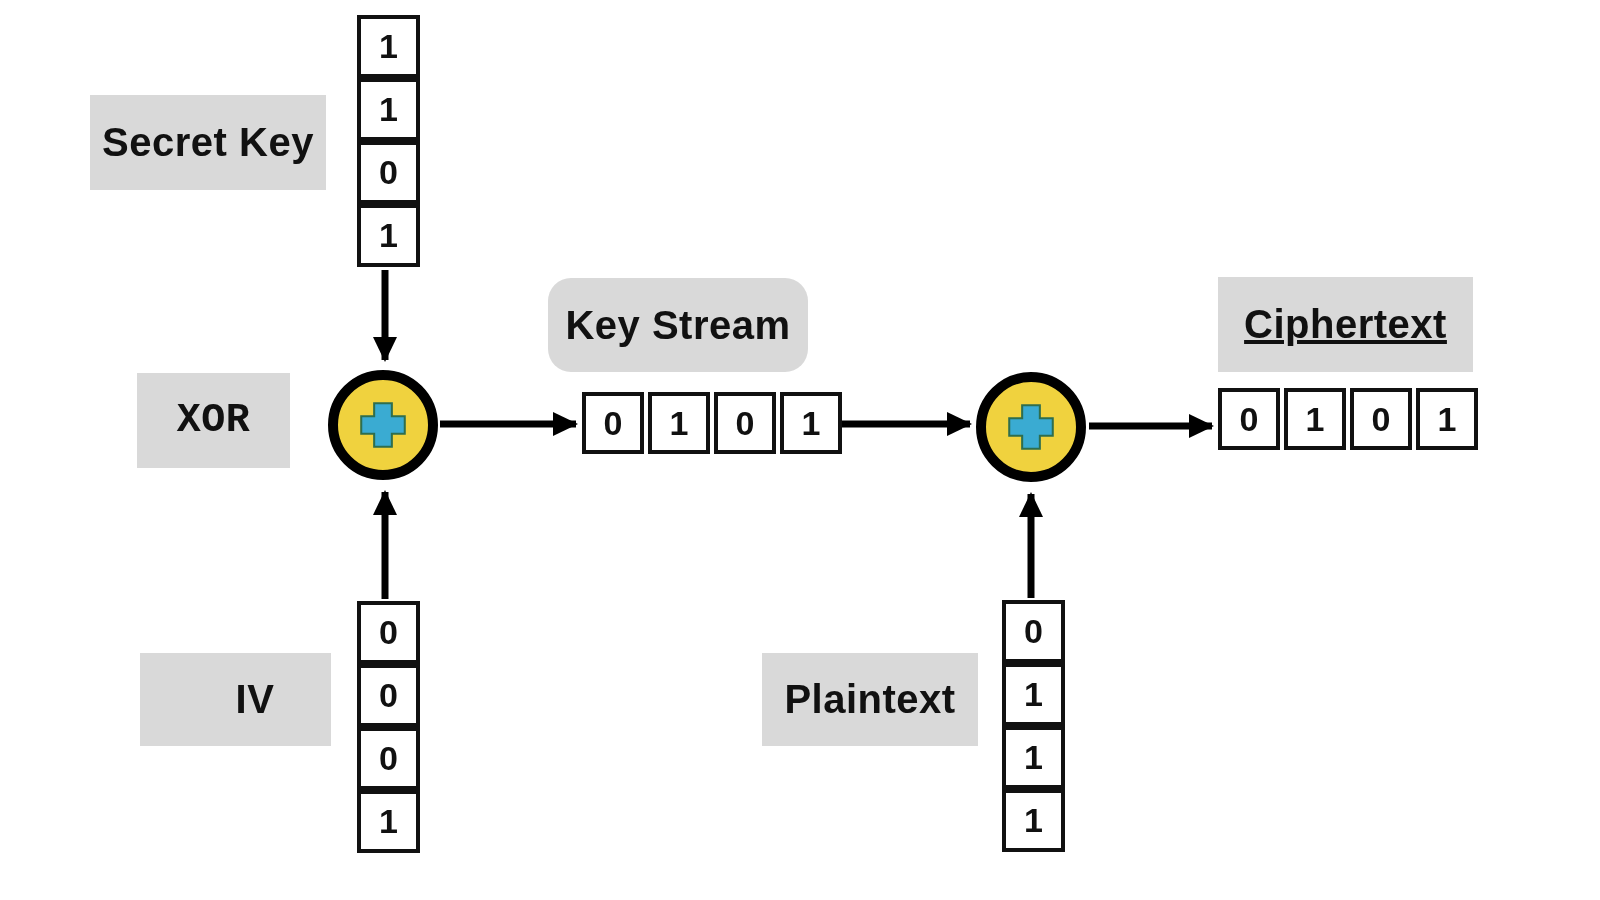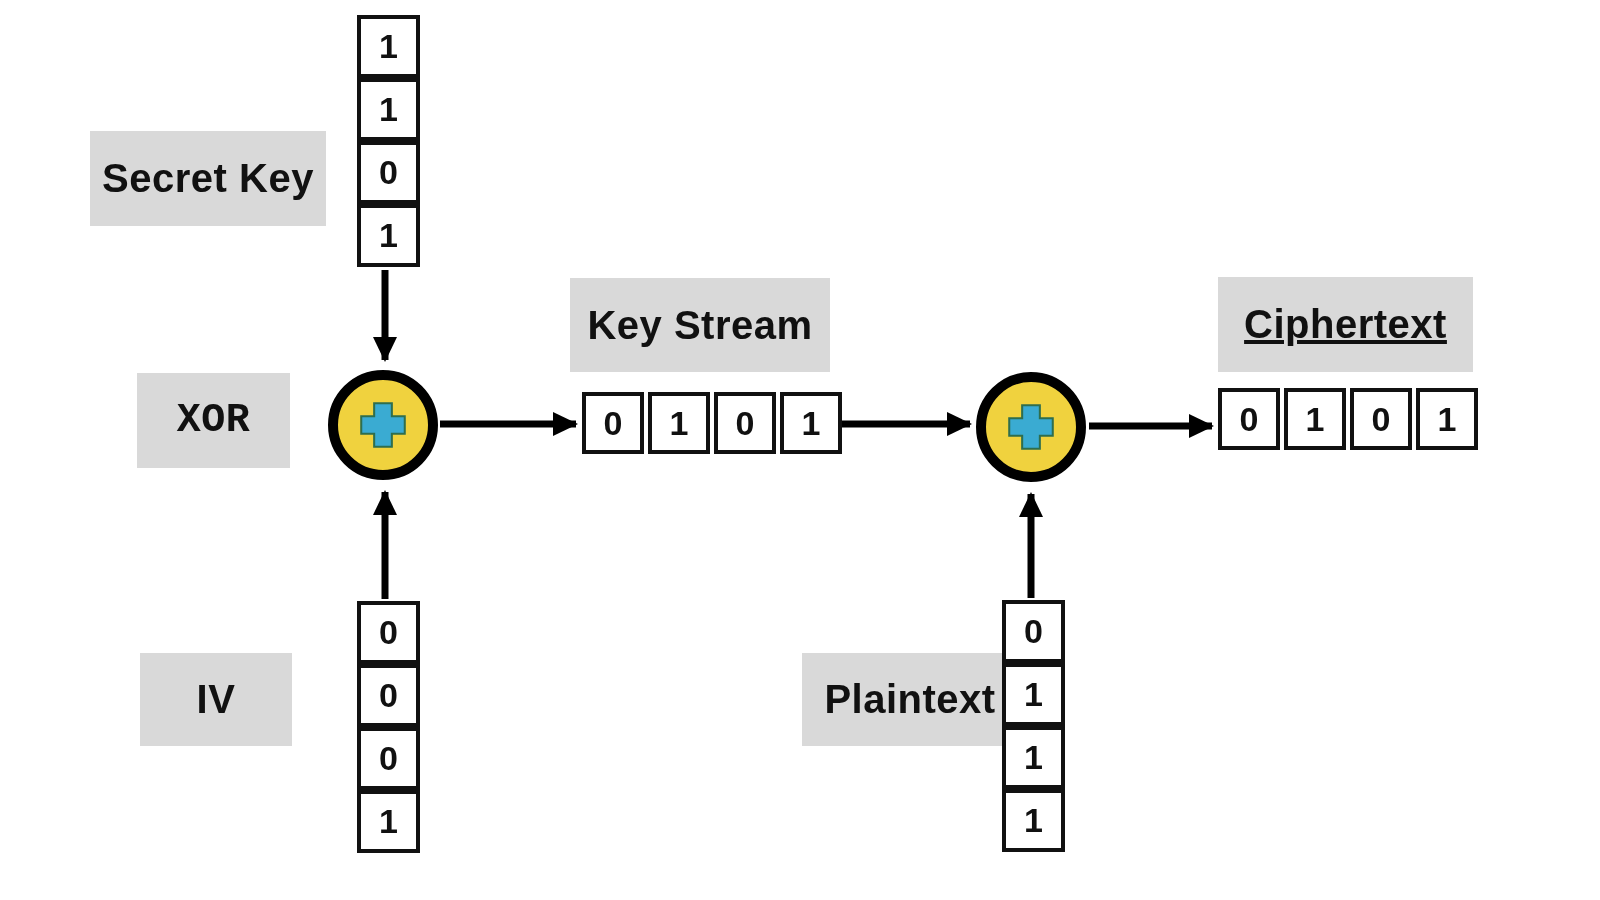--- a/index.html
+++ b/index.html
@@ -24,26 +24,26 @@
     position: absolute;
     background: var(--label-bg, #d9d9d9);
     color: var(--text, #111);
     display: flex;
     align-items: center;
     justify-content: center;
     font-weight: bold;
     font-size: 40px;
     letter-spacing: 0.5px;
   }
-  .lbl-secret-key { left: 90px;   top: 95px;  width: 236px; height: 95px; margin-top: 36px; }
+  .lbl-secret-key { left: 90px;   top: 95px;  width: 236px; height: 95px; }
   .lbl-xor        { left: 137px;  top: 373px; width: 153px; height: 95px; font-family: Liberation Mono, monospace; }
-  .lbl-key-stream { left: 570px;  top: 278px; width: 260px; height: 94px; }
+  .lbl-key-stream { left: 548px;  top: 278px; width: 260px; height: 94px; border-radius: 23px; }
   .lbl-ciphertext { left: 1218px; top: 277px; width: 255px; height: 95px; text-decoration: underline; }
-  .lbl-iv         { left: 140px;  top: 653px; width: 152px; height: 93px; }
-  .lbl-plaintext  { left: 762px;  top: 653px; width: 216px; height: 93px; margin-left: 40px; }
+  .lbl-iv         { left: 140px;  top: 653px; width: 152px; height: 93px; padding-left: 39px; }
+  .lbl-plaintext  { left: 762px;  top: 653px; width: 216px; height: 93px; }
 
   .vcol { position: absolute; display: flex; flex-direction: column; }
   .hrow { position: absolute; display: flex; flex-direction: row; gap: 4px; }
   .cell {
     box-sizing: border-box;
     width: 63px; height: 63px;
     border: 4px solid var(--cell-border, #111);
     background: #fff;
     color: var(--text, #111);
     display: flex;

